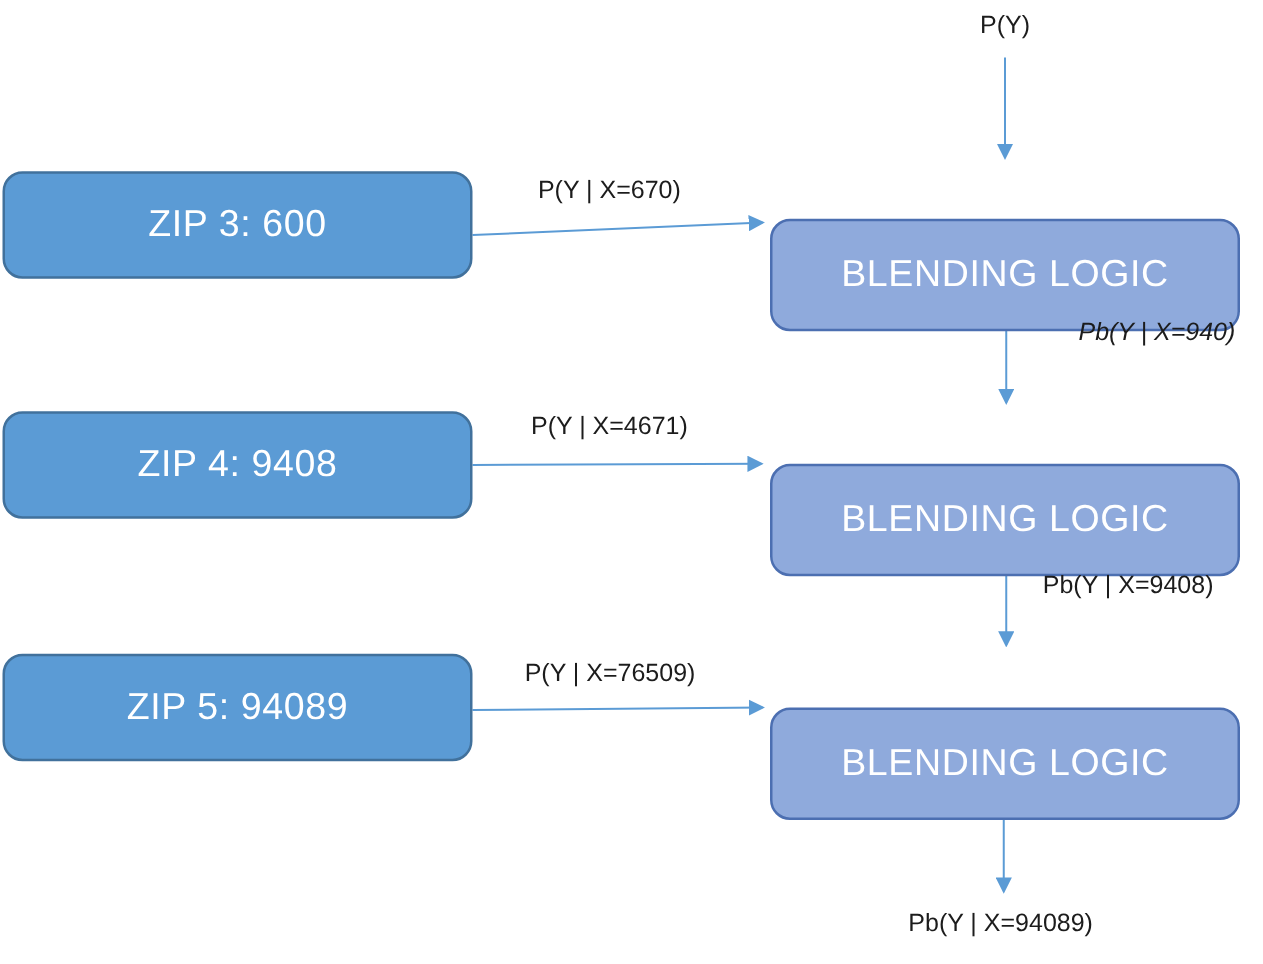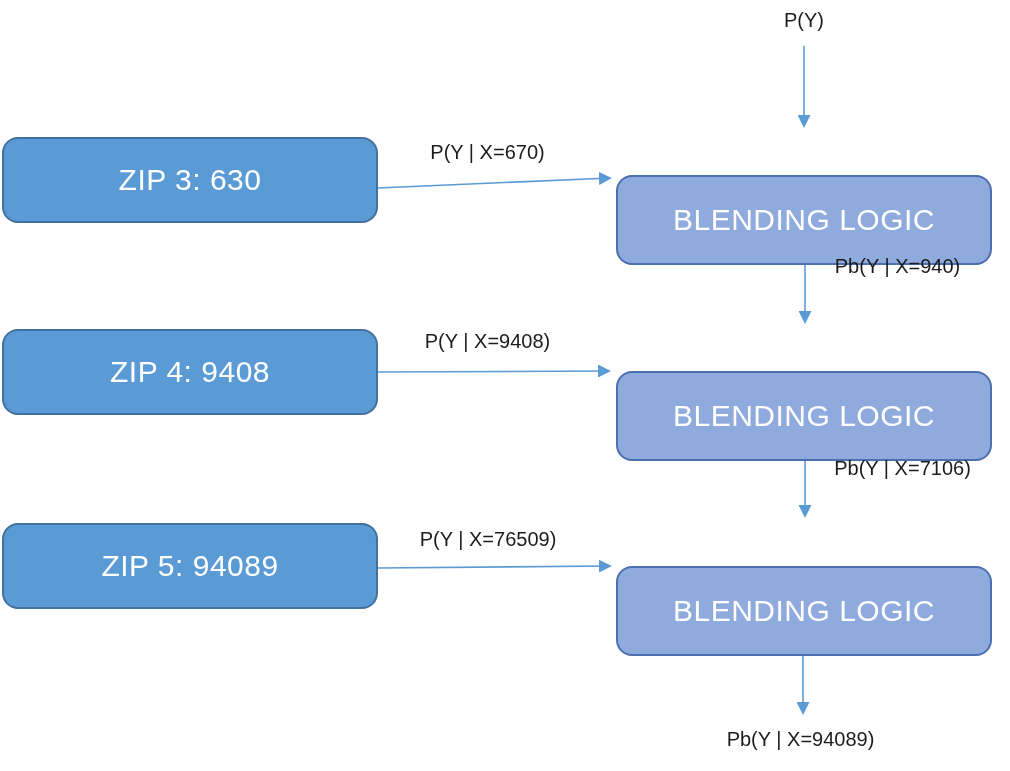--- a/index.html
+++ b/index.html
@@ -79,36 +79,36 @@
     <line class="arrow-line" x1="805" y1="223" x2="805" y2="322" marker-end="url(#arrowhead)"></line>
     <line class="arrow-line" x1="378" y1="372" x2="609" y2="371" marker-end="url(#arrowhead)"></line>
     <line class="arrow-line" x1="805" y1="421" x2="805" y2="516" marker-end="url(#arrowhead)"></line>
     <line class="arrow-line" x1="378" y1="568" x2="610" y2="566" marker-end="url(#arrowhead)"></line>
     <line class="arrow-line" x1="803" y1="613" x2="803" y2="713" marker-end="url(#arrowhead)"></line>
   </svg>
 
   <div class="flow-label" style="left: 759px; top: 9px; width: 90px;">P(Y)</div>
 
   <div class="node zip-node" style="top: 137px;">
-    <span>ZIP 3: 630</span>
+    <span>ZIP 3: 600</span>
   </div>
   <div class="flow-label" style="left: 405px; top: 141px; width: 165px;">P(Y | X=670)</div>
   <div class="node blend-node" style="top: 131px;">
     <span>BLENDING LOGIC</span>
   </div>
-  <div class="flow-label" style="left: 815px; top: 255px; width: 165px;">Pb(Y | X=940)</div>
+  <div class="flow-label" style="left: 843px; top: 255px; width: 165px; font-style: italic;">Pb(Y | X=940)</div>
 
   <div class="node zip-node" style="top: 329px;">
     <span>ZIP 4: 9408</span>
   </div>
-  <div class="flow-label" style="left: 405px; top: 330px; width: 165px;">P(Y | X=9408)</div>
+  <div class="flow-label" style="left: 405px; top: 330px; width: 165px;">P(Y | X=4671)</div>
   <div class="node blend-node" style="top: 327px;">
     <span>BLENDING LOGIC</span>
   </div>
-  <div class="flow-label" style="left: 815px; top: 457px; width: 175px;">Pb(Y | X=7106)</div>
+  <div class="flow-label" style="left: 815px; top: 457px; width: 175px;">Pb(Y | X=9408)</div>
 
   <div class="node zip-node" style="top: 523px;">
     <span>ZIP 5: 94089</span>
   </div>
   <div class="flow-label" style="left: 398px; top: 528px; width: 180px;">P(Y | X=76509)</div>
   <div class="node blend-node" style="top: 522px;">
     <span>BLENDING LOGIC</span>
   </div>
   <div class="flow-label" style="left: 708px; top: 728px; width: 185px; text-align: center;">Pb(Y | X=94089)</div>
 

